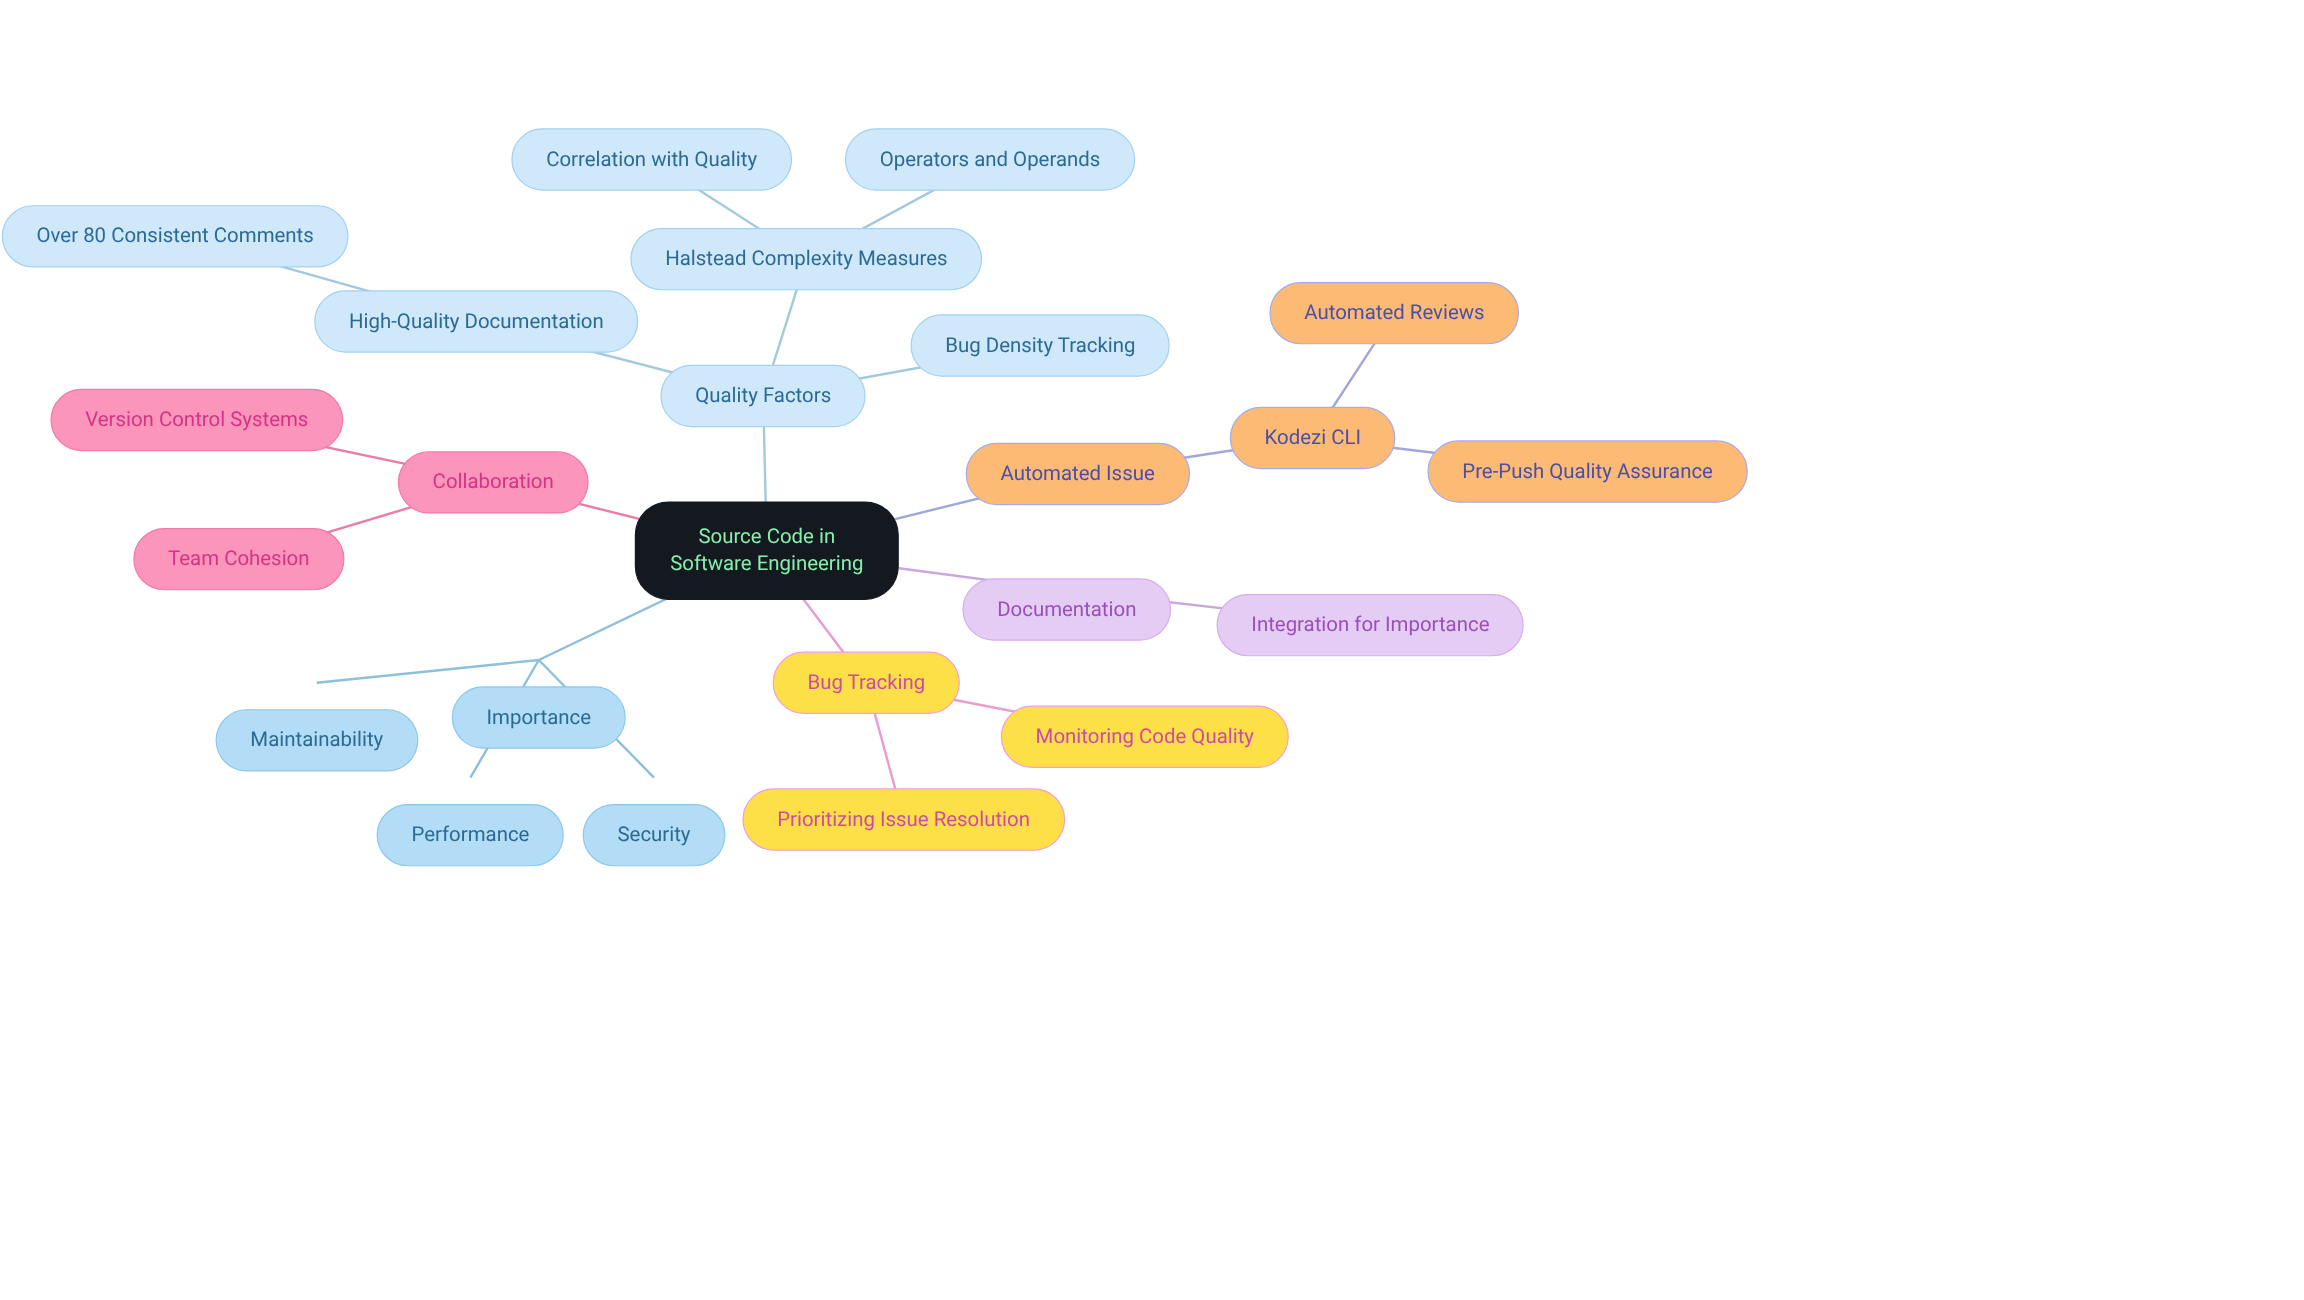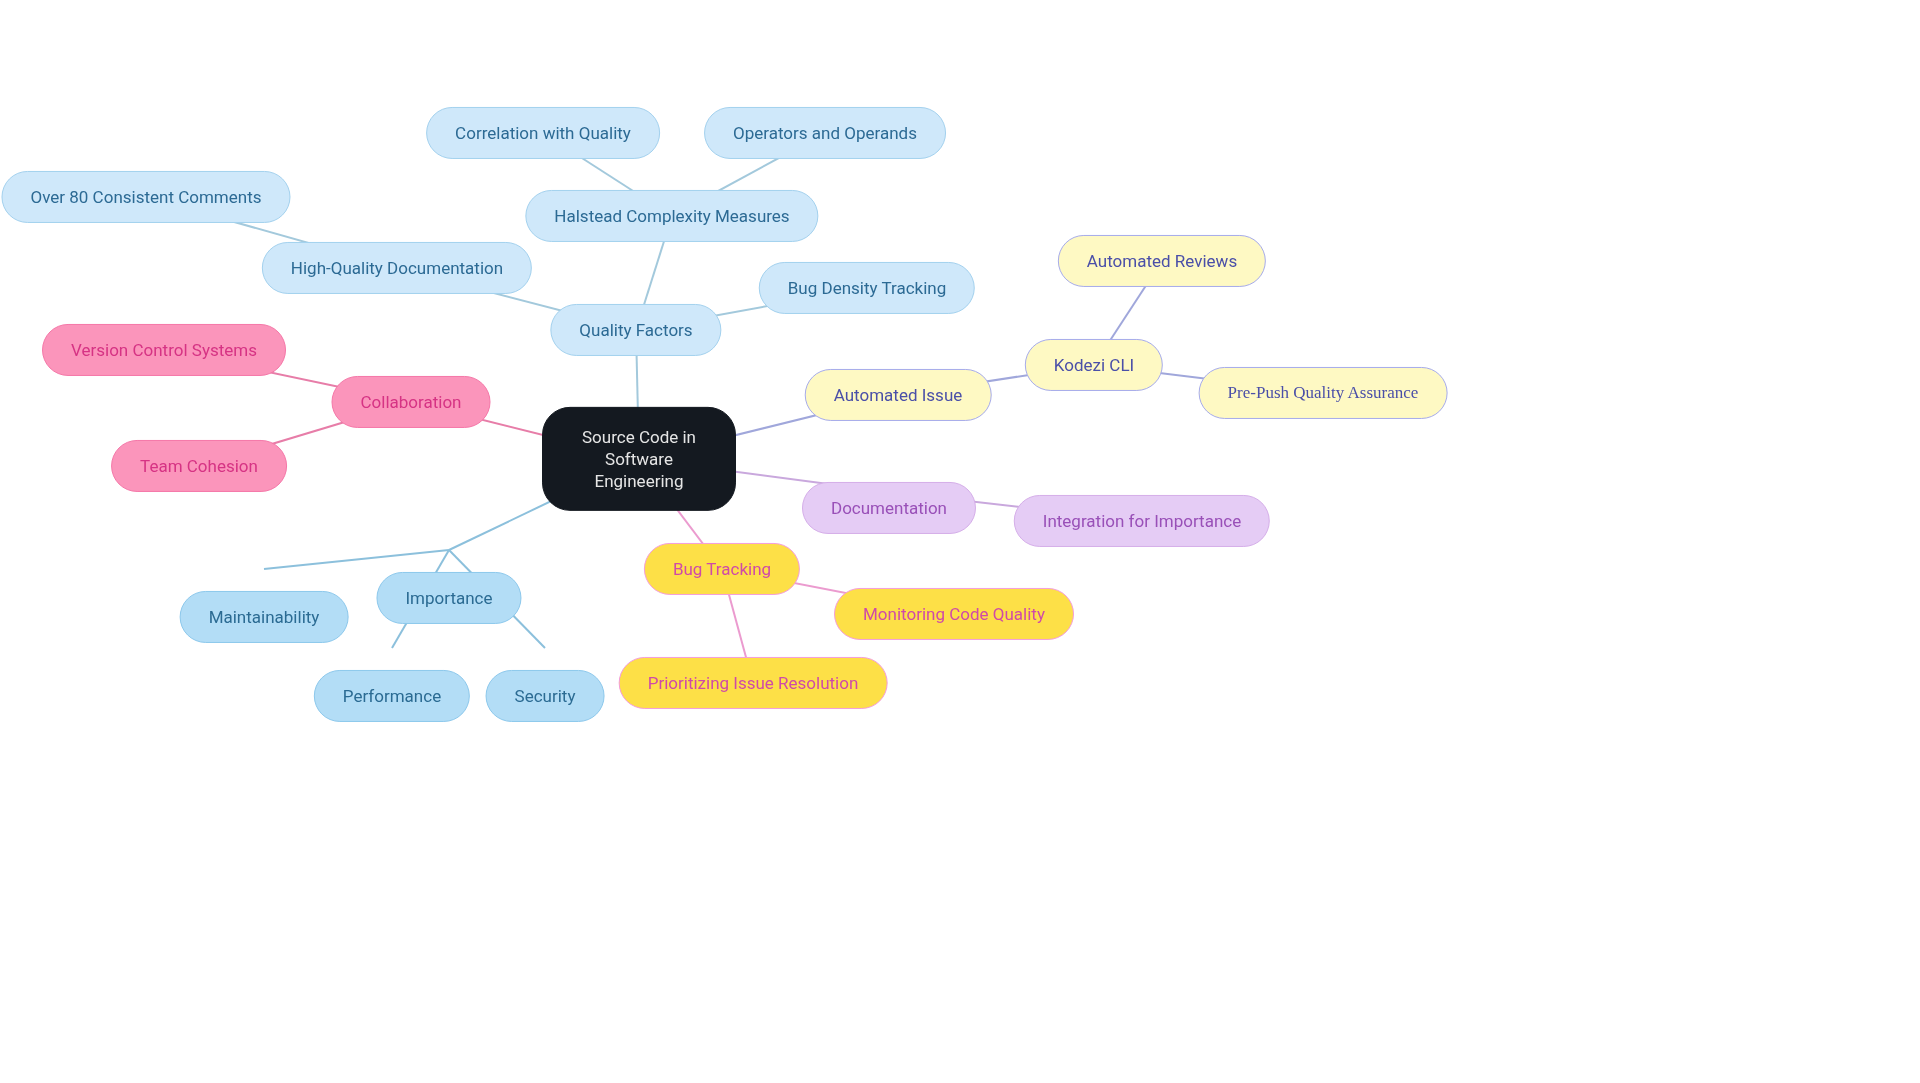--- a/index.html
+++ b/index.html
@@ -27,24 +27,24 @@
     display: flex;
     align-items: center;
     justify-content: center;
     line-height: 1.3;
     transform: translate(-50%, -50%);
     white-space: nowrap;
     border: 1.5px solid;
   }
   .node.center {
     background: #141920;
-    color: #e5e5e5;
+    color: #86efac;
     border-color: #141920;
     white-space: normal;
-    width: 194px;
+    width: 220px;
     padding: 18px 20px;
   }
   .node.lightblue {
     background: #cfe8fa;
     color: #2c6a94;
     border-color: #a3d1ee;
   }
   .node.skyblue {
     background: #b3ddf6;
     color: #2b6b93;
@@ -55,21 +55,21 @@
     background: #fb95bb;
     color: #d63384;
     border-color: #f577a8;
   }
   .node.lightpink {
     background: #fde047;
     color: #cf4aa8;
     border-color: #f49ddb;
   }
   .node.lavender {
-    background: #fef9c3;
+    background: #fdba74;
     color: #4a4fa8;
     border-color: #a6abeb;
   }
   .node.lilac {
     background: #e5ccf5;
     color: #9950b8;
     border-color: #d5aee9;
   }
 </style>
 </head>
@@ -113,19 +113,19 @@
     <div class="node skyblue" style="left: 449px; top: 550px;">Importance</div>
     <div class="node skyblue" style="left: 264px; top: 569px;">Maintainability</div>
     <div class="node skyblue" style="left: 392px; top: 648px; text-align: center;">Performance</div>
     <div class="node skyblue" style="left: 545px; top: 648px;">Security</div>
     <div class="node pink" style="left: 411px; top: 402px;">Collaboration</div>
     <div class="node pink" style="left: 164px; top: 350px;">Version Control Systems</div>
     <div class="node pink" style="left: 199px; top: 466px;">Team Cohesion</div>
     <div class="node lavender" style="left: 898px; top: 395px;">Automated Issue</div>
     <div class="node lavender" style="left: 1094px; top: 365px;">Kodezi CLI</div>
     <div class="node lavender" style="left: 1162px; top: 261px;">Automated Reviews</div>
-    <div class="node lavender" style="left: 1323px; top: 393px; font-family: Liberation Serif, serif;">Pre-Push Quality Assurance</div>
+    <div class="node lavender" style="left: 1323px; top: 393px;">Pre-Push Quality Assurance</div>
     <div class="node lilac" style="left: 889px; top: 508px; text-align: right;">Documentation</div>
     <div class="node lilac" style="left: 1142px; top: 521px;">Integration for Importance</div>
     <div class="node lightpink" style="left: 722px; top: 569px;">Bug Tracking</div>
     <div class="node lightpink" style="left: 954px; top: 614px;">Monitoring Code Quality</div>
     <div class="node lightpink" style="left: 753px; top: 683px;">Prioritizing Issue Resolution</div>
   </div>
 
 </body></html>

